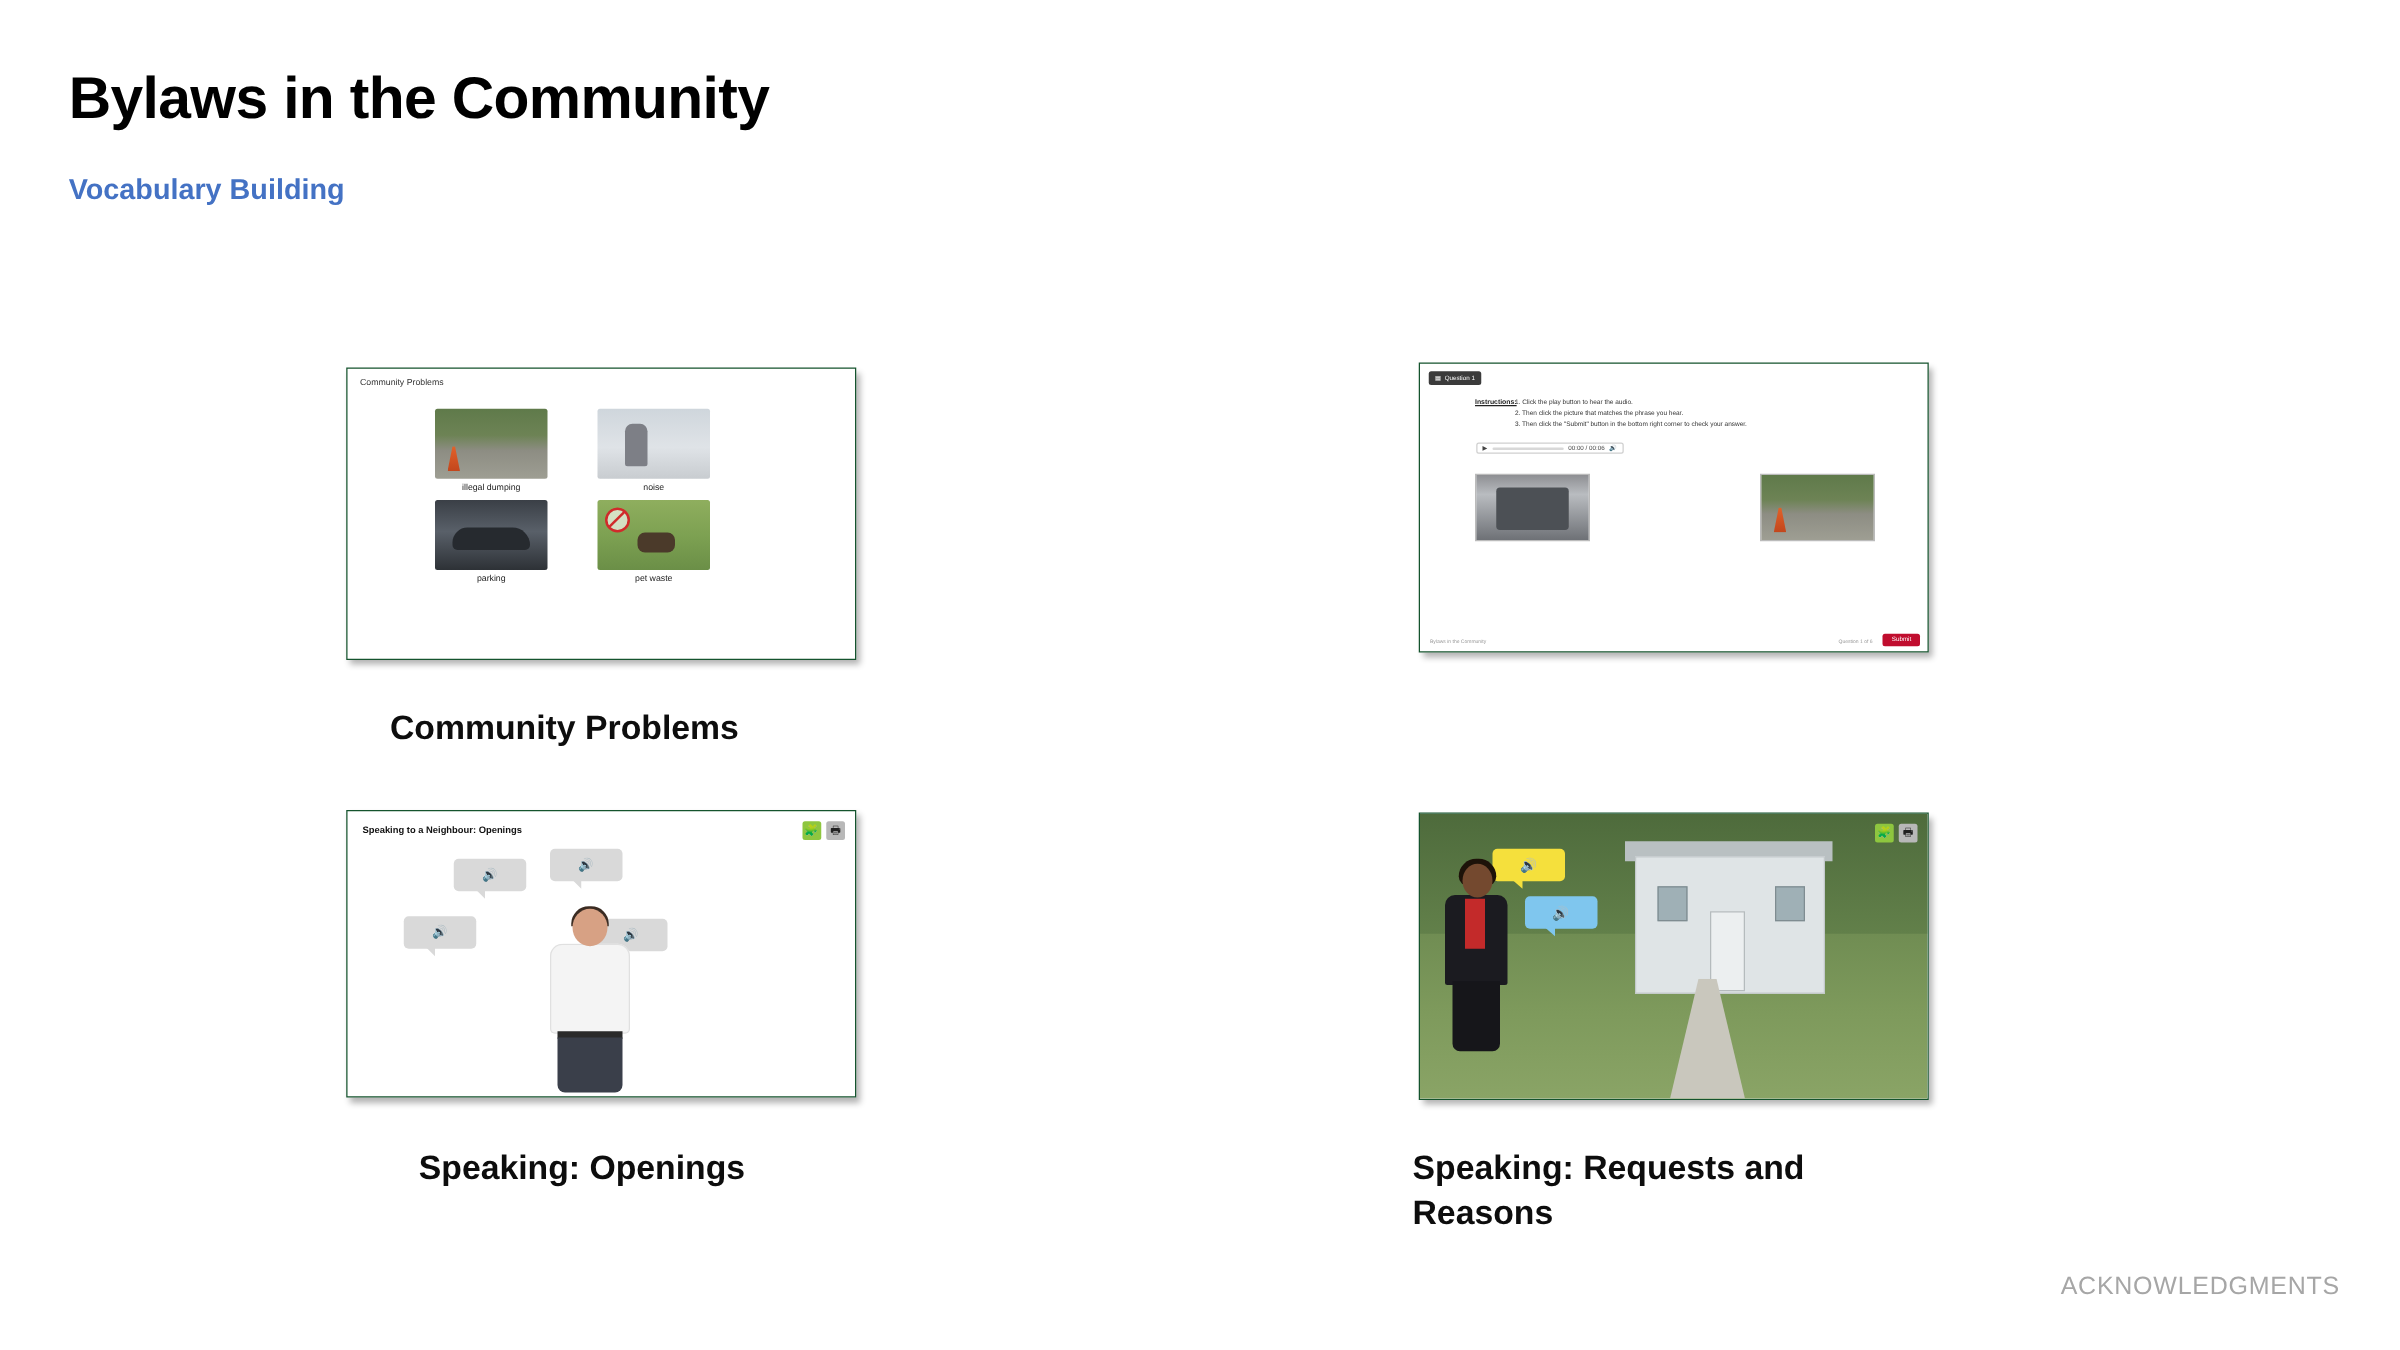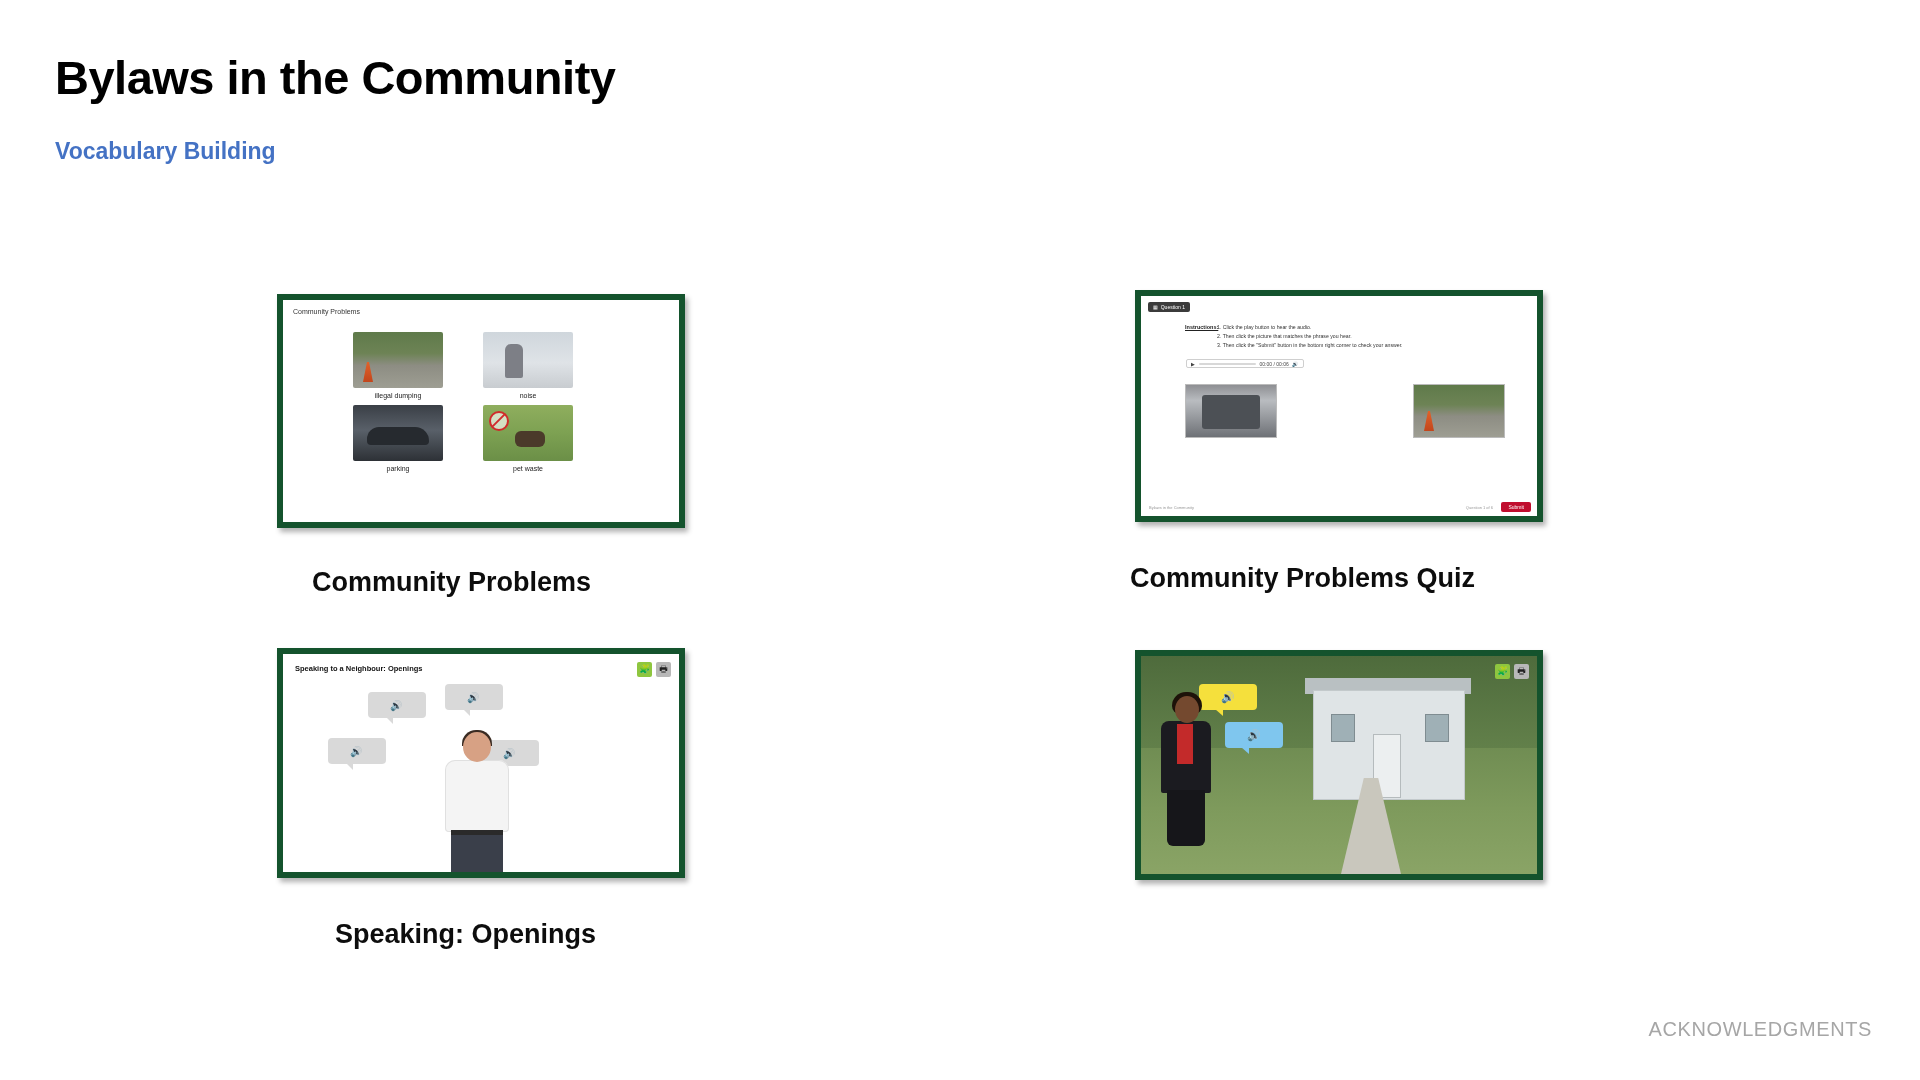--- a/index.html
+++ b/index.html
@@ -36,21 +36,21 @@
     color: #4472C4;
     white-space: nowrap;
   }
 
   
   .card {
     position: absolute;
   }
   .thumb {
     position: relative;
-    border: 6px solid #14532d;
+    border: 1px solid #14532d;
     background: #ffffff;
     box-shadow: 3px 4px 5px rgba(0,0,0,0.30);
     overflow: hidden;
     box-sizing: border-box;
   }
   .card-label {
     position: absolute;
     font-size: 27px;
     font-weight: bold;
     color: #0d0d0d;
@@ -410,21 +410,20 @@
       <span>🔊</span>
     </div>
     <div class="t2-imgs">
       <div class="t2-img ph-train"></div>
       <div class="t2-img ph-dumping"></div>
     </div>
     <div class="t2-footer-left">Bylaws in the Community</div>
     <div class="t2-footer-right">Question 1 of 6</div>
     <div class="t2-submit">Submit</div>
   </div>
-  <div class="card-label">Community Problems Quiz</div>
 </div>
 
 <div class="card" id="card-speaking-openings">
   <div class="thumb">
     <div class="t3-title">Speaking to a Neighbour: Openings</div>
     <div class="badges">
       <div class="badge badge-green">🧩</div>
       <div class="badge badge-grey">🖶</div>
     </div>
     <div class="bubble b1">🔊</div>
@@ -464,15 +463,16 @@
         <span>🔊</span>
       </div>
     <div class="t4-person">
       <div class="jacket"></div>
       <div class="top"></div>
       <div class="legs"></div>
       <div class="hair"></div>
       <div class="head"></div>
     </div>
   </div>
+  <div class="card-label">Speaking: Requests and Reasons</div>
 </div>
 
 <div class="acknowledgments">ACKNOWLEDGMENTS</div>
 
 </body></html>

